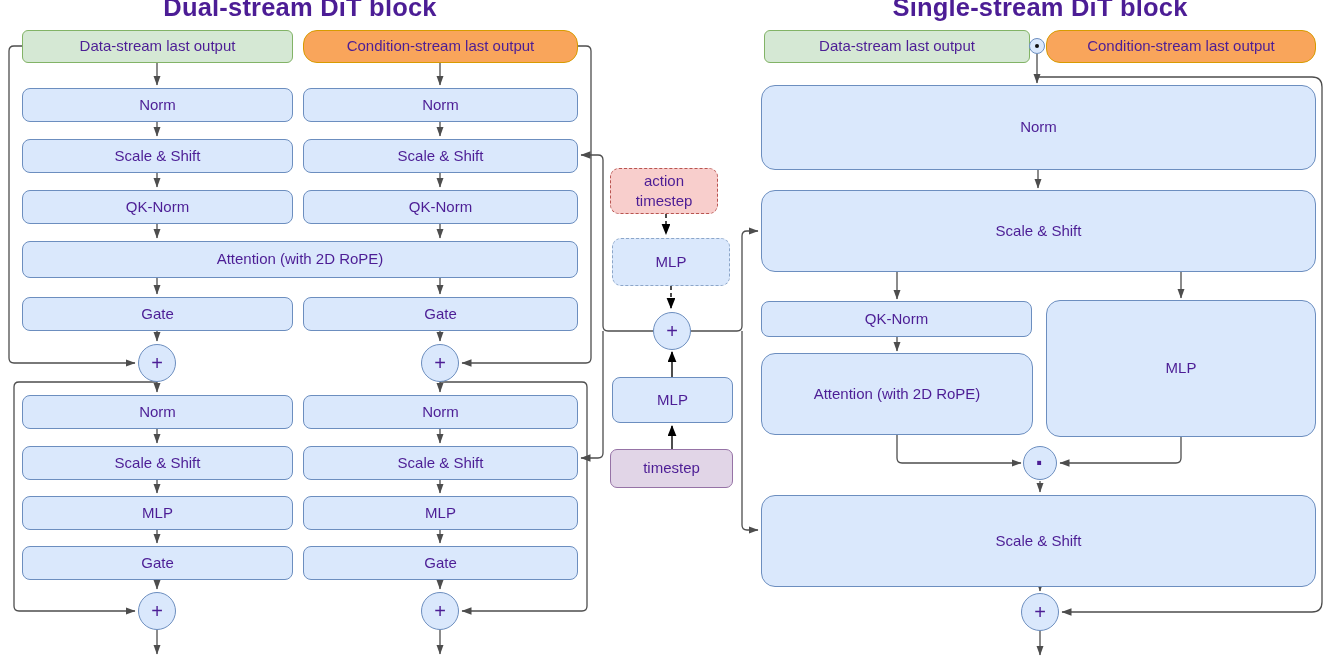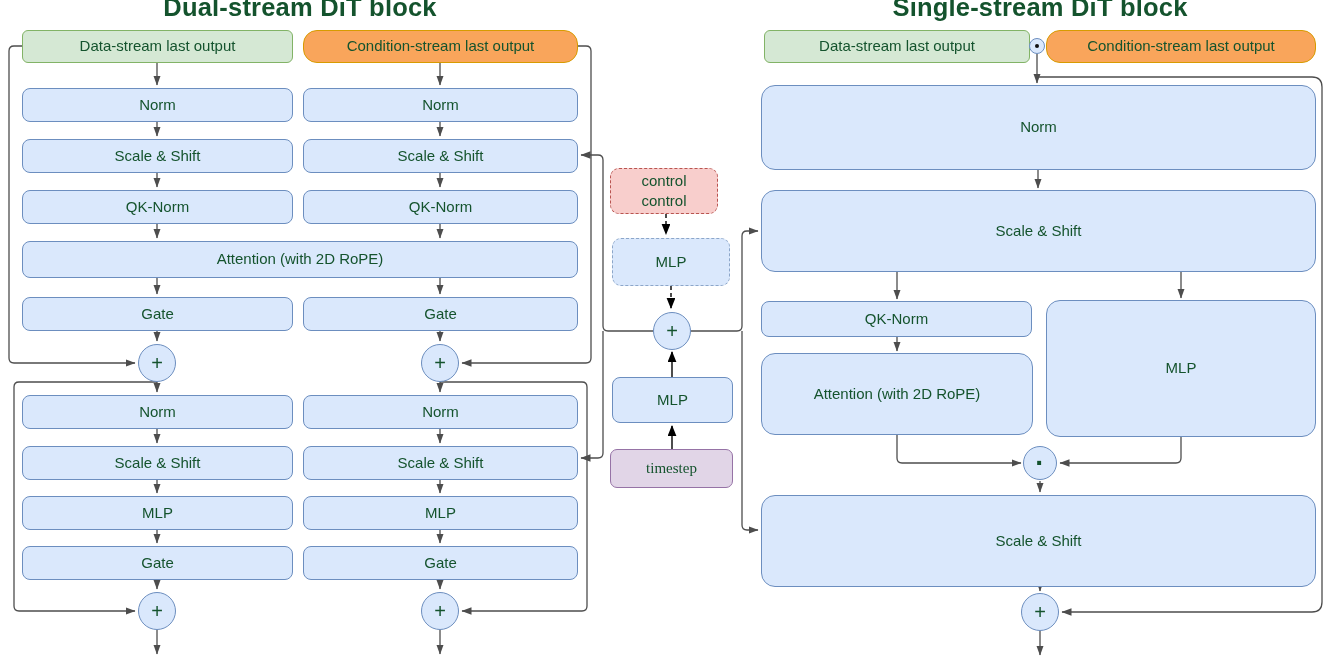--- a/index.html
+++ b/index.html
@@ -1,36 +1,36 @@
 <!DOCTYPE html>
 <html><head>
 <meta charset="utf-8">
 <style>
   html,body{margin:0;padding:0;background:#ffffff;}
   #canvas{
     position:relative;width:1330px;height:663px;overflow:hidden;
-    font-family:"Liberation Sans","DejaVu Sans",sans-serif;color:#14532d;
+    font-family:"Liberation Sans","DejaVu Sans",sans-serif;color:#4c1d95;
     background:#ffffff;
   }
   svg.edges{position:absolute;left:0;top:0;z-index:1;}
   .title{
     position:absolute;top:-7px;transform:translateX(-50%);
     font-size:25.5px;font-weight:bold;white-space:nowrap;z-index:3;letter-spacing:.2px;
   }
   .node{
     position:absolute;box-sizing:border-box;z-index:2;
     background:#dae8fc;border:1px solid #6c8ebf;border-radius:8px;
     display:flex;align-items:center;justify-content:center;text-align:center;
     font-size:15px;line-height:1.35;
   }
   .hdr-data{background:#d5e8d4;border-color:#82b366;border-radius:6px;}
   .hdr-cond{background:#f9a55b;border-color:#d79b00;border-radius:14px;}
   .dashed-red{background:#f8cecc;border:1px dashed #b85450;border-radius:9px;padding:0 8px;}
   .dashed-blue{background:#dae8fc;border:1px dashed #8ca6c9;border-radius:9px;}
-  .purple{background:#e1d5e7;border-color:#9673a6;border-radius:7px;font-family:Liberation Serif, serif;}
+  .purple{background:#e1d5e7;border-color:#9673a6;border-radius:7px;}
   .circ{border-radius:50%;font-size:20px;z-index:2;}
   .mulc{font-size:28px;font-weight:bold;}
   .bigr{border-radius:14px;}
   .odot{
     position:absolute;left:1029px;top:38px;width:16px;height:16px;box-sizing:border-box;
     background:#dae8fc;border:1px solid #6c8ebf;border-radius:50%;z-index:2;
     display:flex;align-items:center;justify-content:center;
   }
   .odot .dot{width:4px;height:4px;border-radius:50%;background:#111;}
 </style>
@@ -132,21 +132,21 @@
 
   <div class="node" style="left:22px;top:496px;width:271px;height:34px;">MLP</div>
   <div class="node" style="left:303px;top:496px;width:275px;height:34px;">MLP</div>
 
   <div class="node" style="left:22px;top:546px;width:271px;height:34px;">Gate</div>
   <div class="node" style="left:303px;top:546px;width:275px;height:34px;">Gate</div>
 
   <div class="node circ" style="left:138px;top:592px;width:38px;height:38px;">+</div>
   <div class="node circ" style="left:421px;top:592px;width:38px;height:38px;">+</div>
 
-  <div class="node dashed-red" style="left:610px;top:168px;width:108px;height:46px;">control control</div>
+  <div class="node dashed-red" style="left:610px;top:168px;width:108px;height:46px;">action timestep</div>
   <div class="node dashed-blue" style="left:612px;top:238px;width:118px;height:48px;">MLP</div>
   <div class="node circ" style="left:653px;top:312px;width:38px;height:38px;">+</div>
   <div class="node" style="left:612px;top:377px;width:121px;height:46px;">MLP</div>
   <div class="node purple" style="left:610px;top:449px;width:123px;height:39px;">timestep</div>
 
   <div class="node hdr-data" style="left:764px;top:30px;width:266px;height:33px;">Data-stream last output</div>
   <div class="odot">
       <div class="dot"></div>
     </div>
   <div class="node hdr-cond" style="left:1046px;top:30px;width:270px;height:33px;">Condition-stream last output</div>

